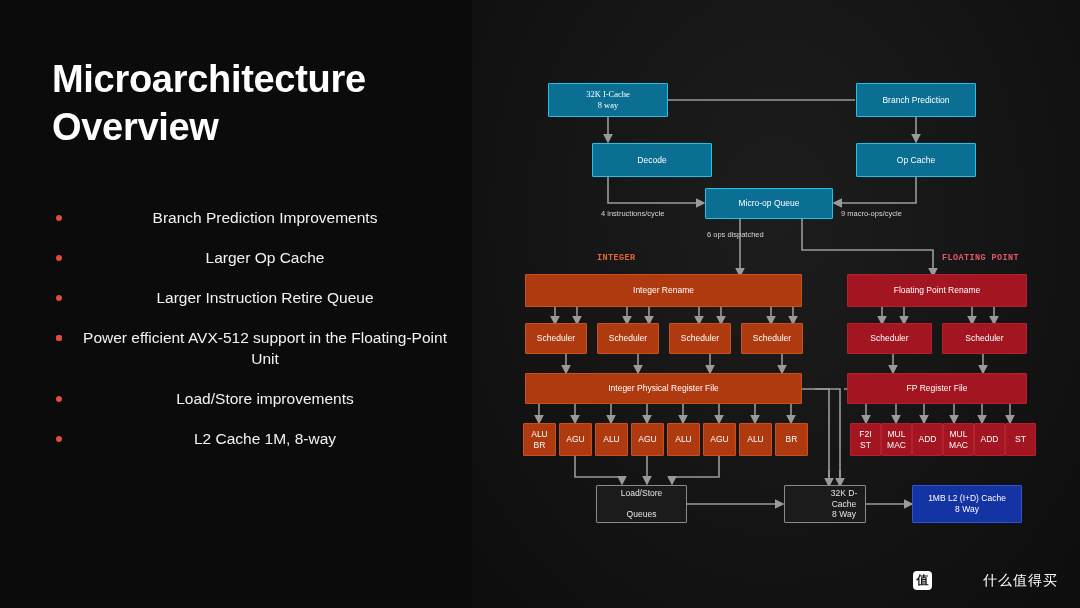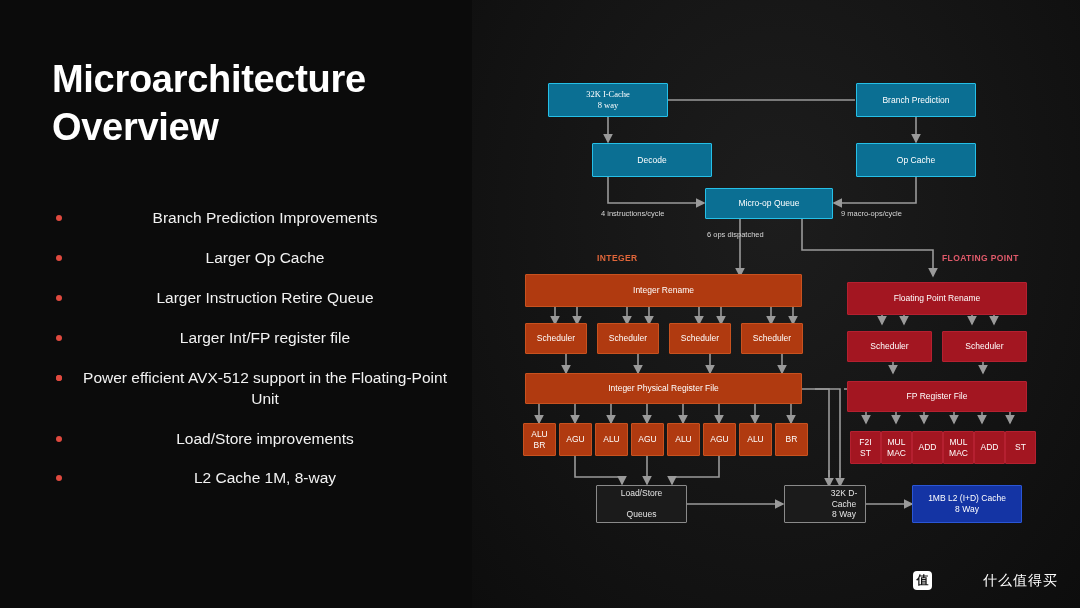--- a/index.html
+++ b/index.html
@@ -88,35 +88,36 @@
     text-align: center;
     color: #ffffff;
     font-size: 8.5px;
     line-height: 1.25;
     border-radius: 1px;
     padding: 2px 2px;
   }
   .node.cyan { background: #0e7490; background: #0d7a9c; border: 1px solid #22b9e0; }
   .node.cyan { background: #0b6f93; border: 1px solid #25c0e8; }
   .node.orange { background: #b03a10; border: 1px solid #c8521f; }
-  .node.red { background: #a31621; border: 1px solid #b52030; margin-top: 8px; }
+  .node.red { background: #a31621; border: 1px solid #b52030; }
   .node.grey { background: #1b1b1b; border: 1px solid #8a8a8a; color: #e6e6e6; }
   .node.blue { background: #1434a4; border: 1px solid #2a56d6; }
   .node.micro { background: #0b6f93; border: 1px solid #25c0e8; }
   .lbl {
     position: absolute;
     color: #d7d7d7;
     font-size: 7.5px;
     white-space: nowrap;
   }
   .section-lbl {
     position: absolute;
     font-size: 8.5px;
     font-weight: bold;
     letter-spacing: 0.4px;
+    font-family: Liberation Mono, monospace;
   }
   .section-lbl.int { color: #e0663a; }
   .section-lbl.fp { color: #e05a6a; }
   svg.wires {
     position: absolute;
     left: 0; top: 0;
     width: 608px;
     height: 608px;
     pointer-events: none;
   }
@@ -162,21 +163,20 @@
       <div class="bullet">
         <span class="dot"></span>
         <span>Larger Op Cache</span>
       </div>
       <div class="bullet">
         <span class="dot"></span>
         <span>Larger Instruction Retire Queue</span>
       </div>
       <div class="bullet">
         <span class="dot"></span>
-        <span>Larger Int/FP register file</span>
       </div>
       <div class="bullet">
         <span class="dot"></span>
       </div>
       <div class="bullet">
         <span class="dot"></span>
         <span>Power efficient AVX-512 support in the Floating-Point Unit</span>
       </div>
       <div class="bullet">
         <span class="dot"></span>

